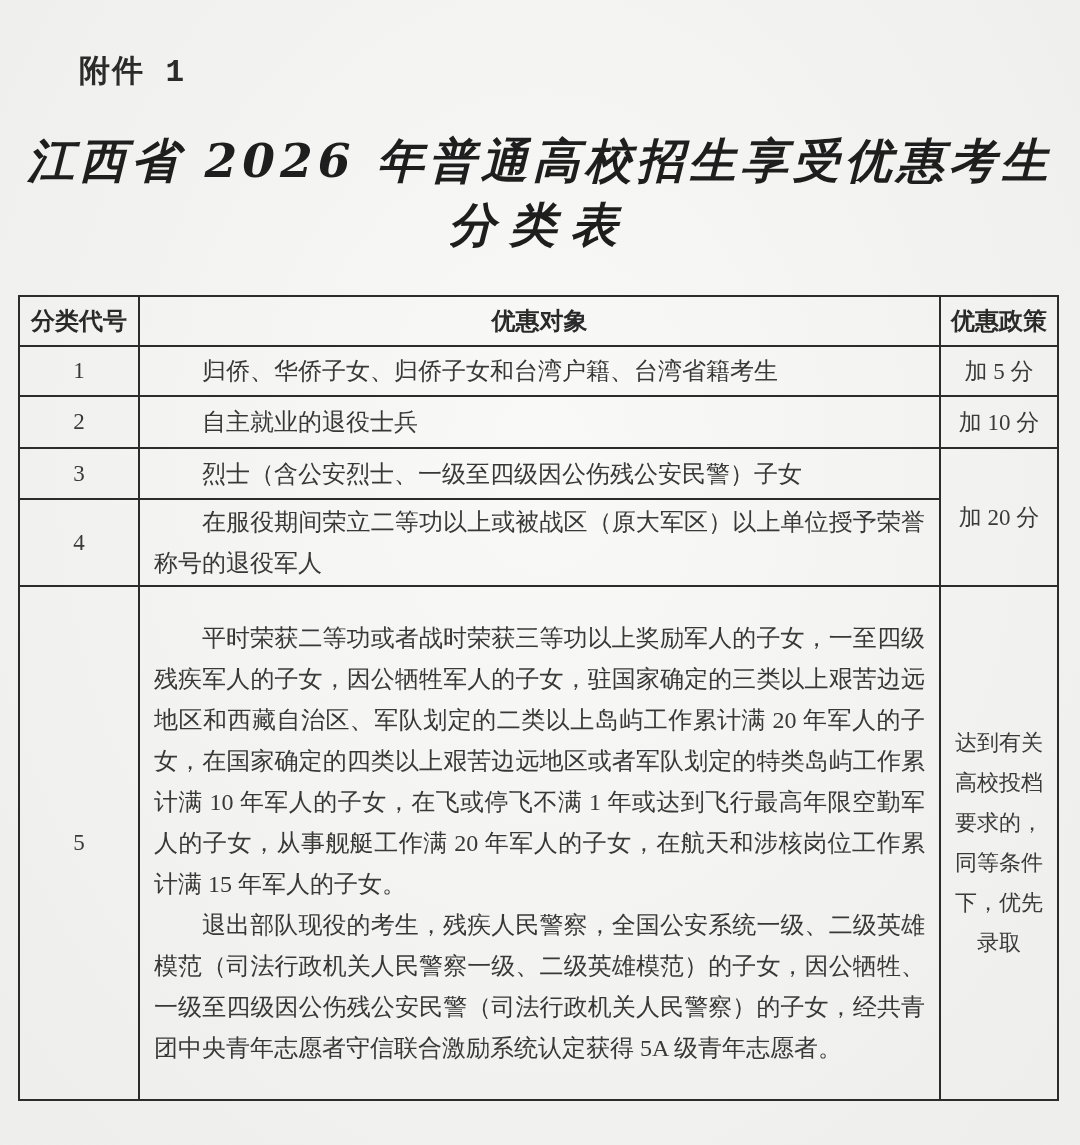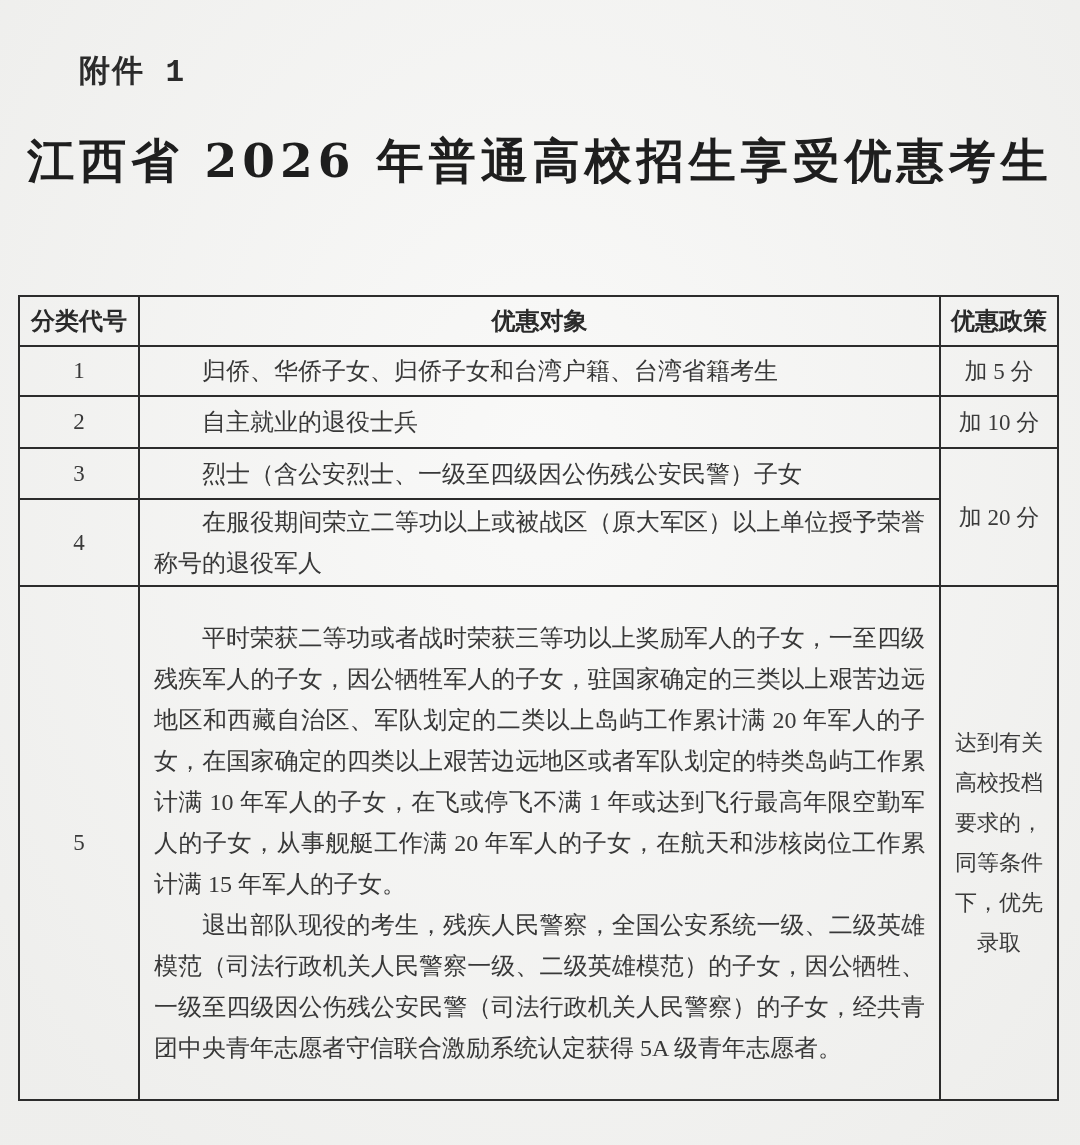--- a/index.html
+++ b/index.html
@@ -37,20 +37,21 @@
   }
 
   .doc-title {
     position: absolute;
     left: 0;
     top: 128px;
     width: 1080px;
     text-align: center;
     font-family: "DejaVu Serif", serif;
     font-weight: bold;
+    font-style: italic;
     color: #1e1e1e;
   }
   .doc-title .line1 {
     display: block;
     font-size: 47px;
     letter-spacing: 5px;
     line-height: 66px;
   }
   .doc-title .line2 {
     display: block;
@@ -131,20 +132,21 @@
 </style>
 </head>
 <body>
 
 <div class="scan-wrap">
 
   <div class="attachment-label">附件 1</div>
 
   <div class="doc-title">
     <span class="line1">江西省 2026 年普通高校招生享受优惠考生</span>
+    <span class="line2">分类表</span>
   </div>
 
   <table class="pref-table">
     <colgroup>
       <col style="width:120px">
       <col style="width:801px">
       <col style="width:118px">
     </colgroup>
     <tbody>
         <tr class="row-header">

